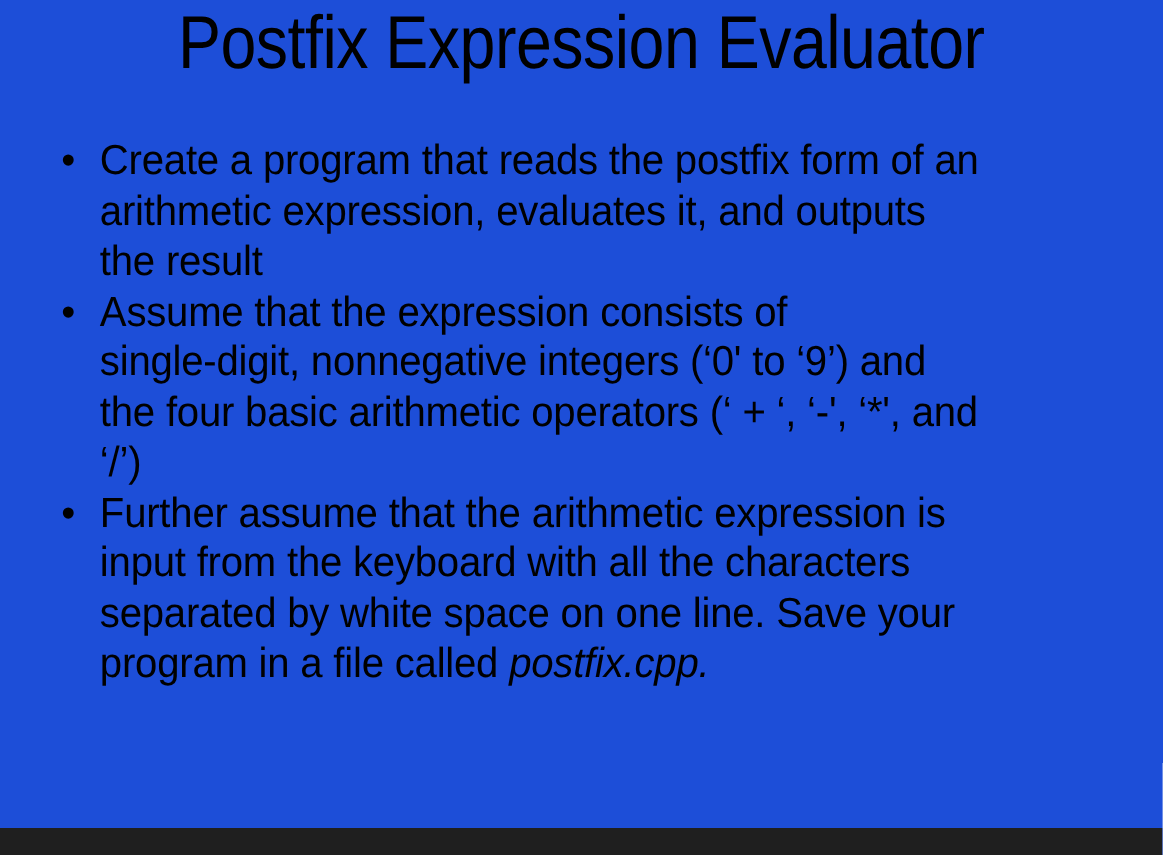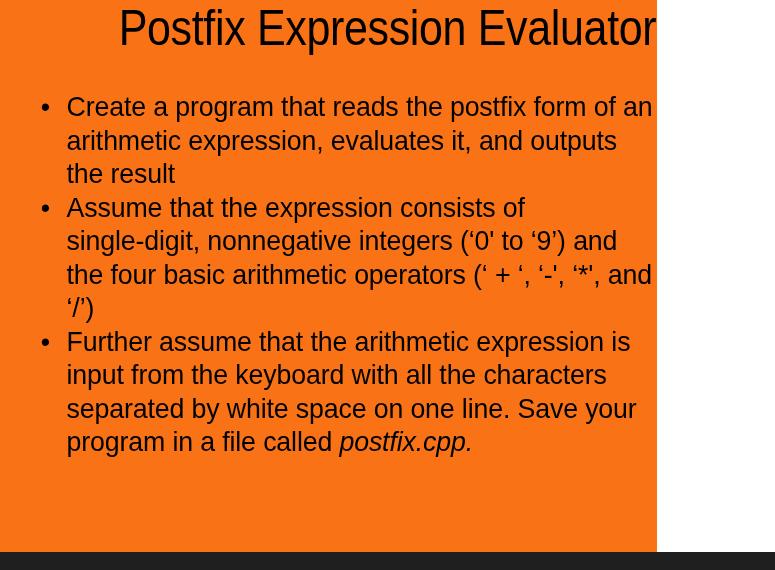--- a/index.html
+++ b/index.html
@@ -13,23 +13,23 @@
     font-family: "Liberation Sans", sans-serif;
     color: #000000;
     overflow: hidden;
     position: relative;
   }
 
   .slide {
     position: absolute;
     left: 0;
     top: 0;
-    width: 657px;
+    width: 775px;
     height: 570px;
-    background: #f97316;
+    background: #1d4ed8;
   }
 
   .slide-title {
     position: absolute;
     left: 0;
     top: -2px;
     width: 775px;
     text-align: center;
     font-size: 50px;
     line-height: 60px;

